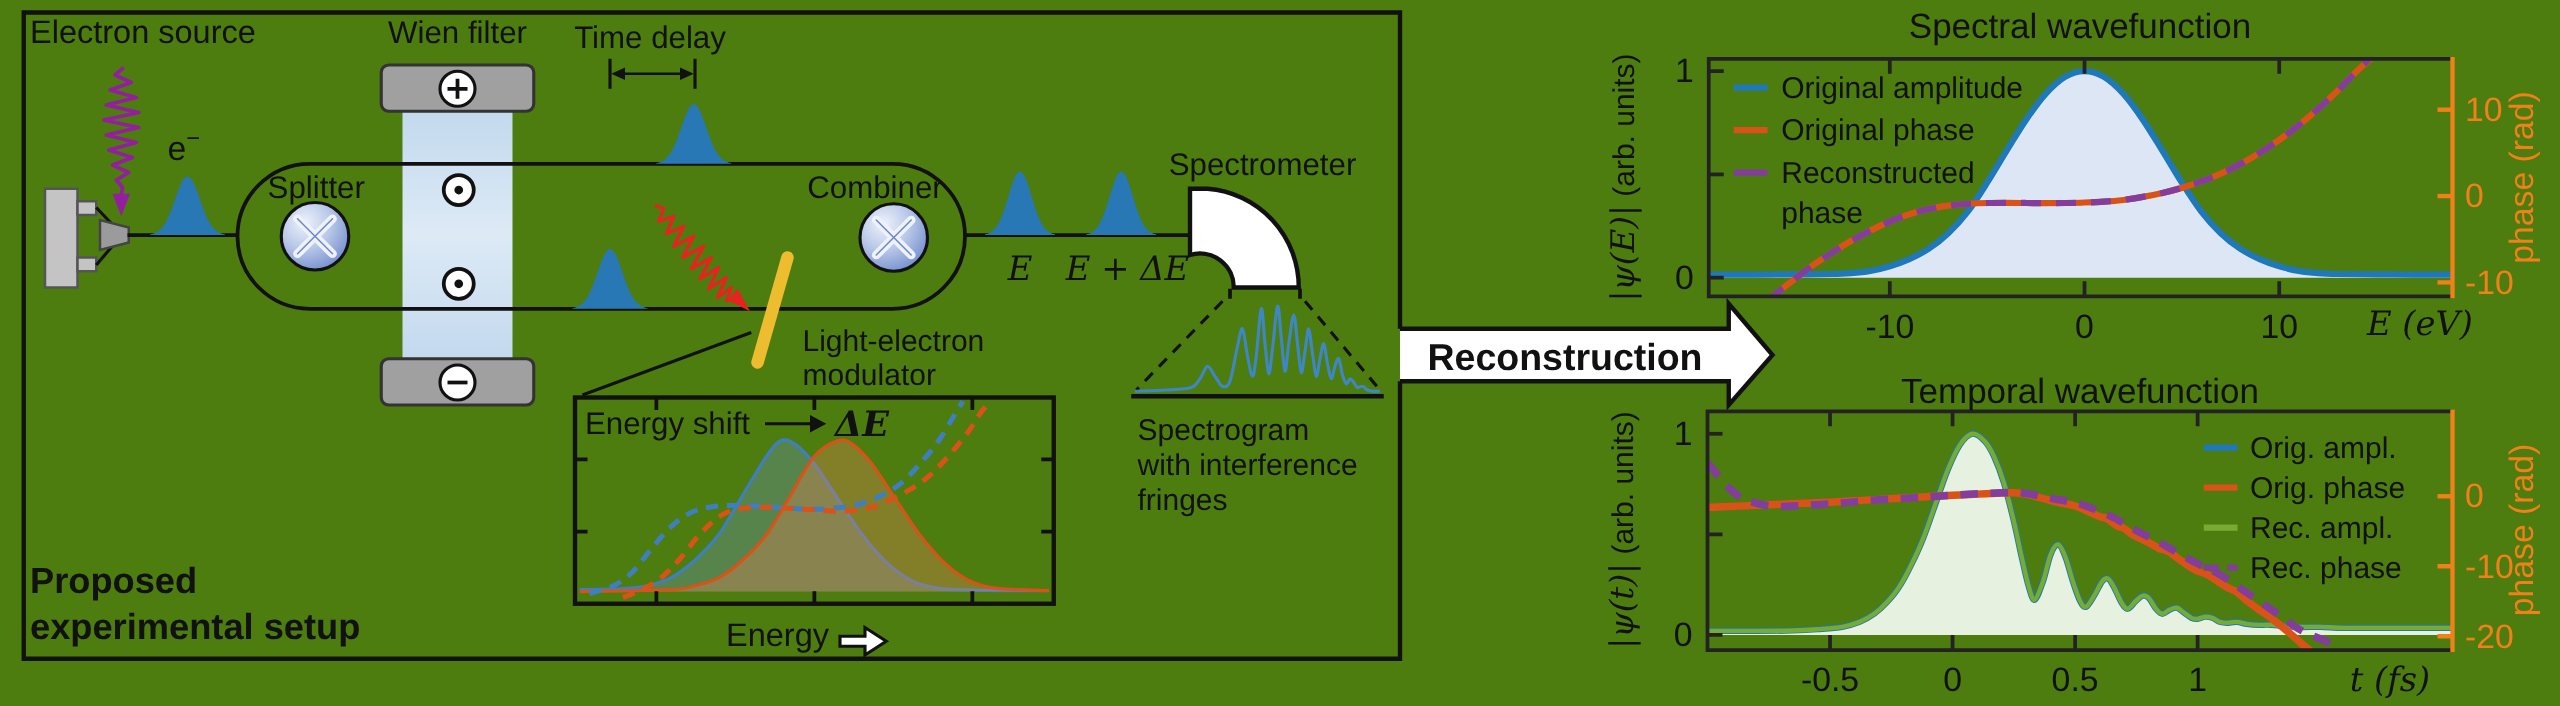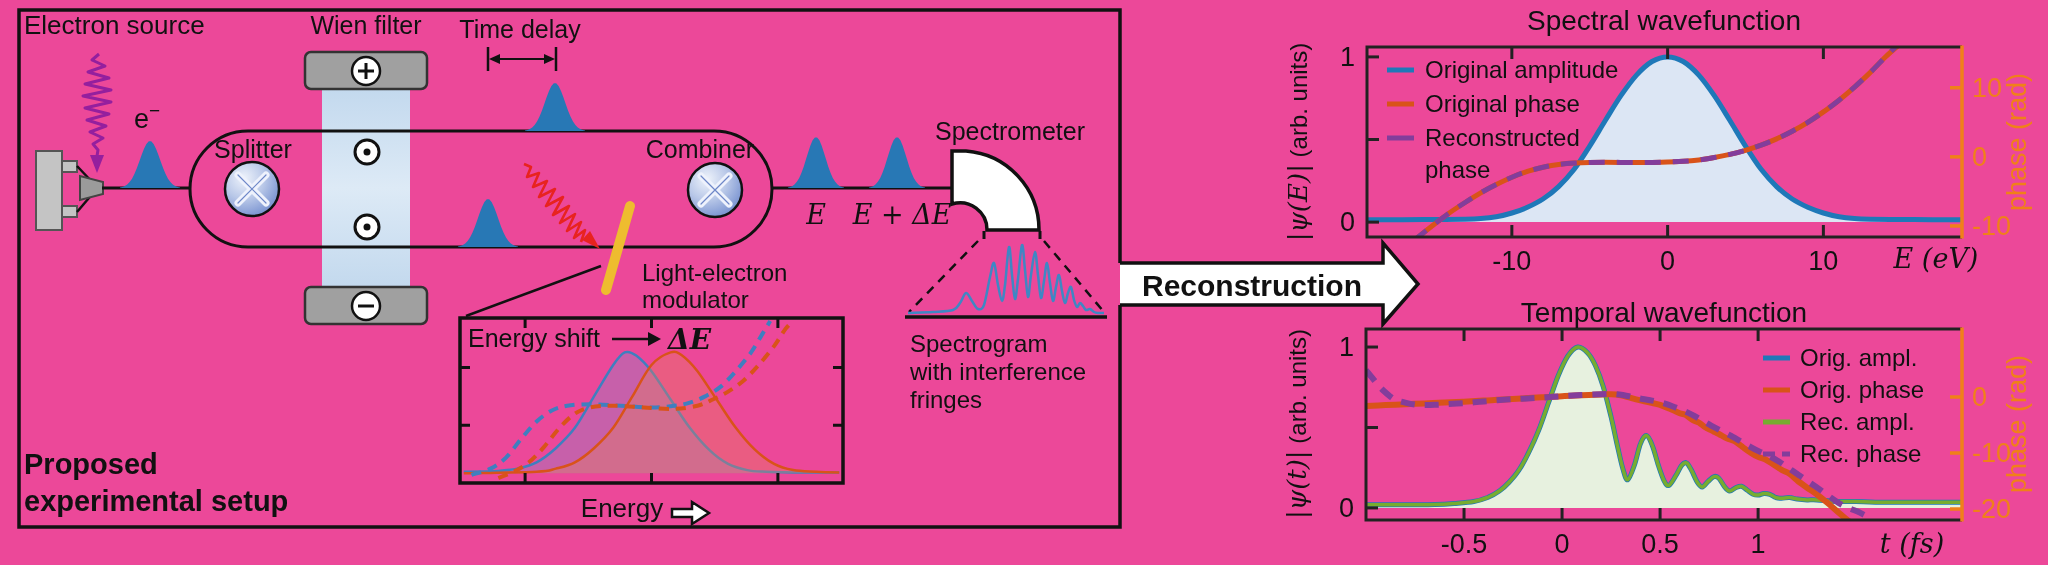--- a/index.html
+++ b/index.html
@@ -1,16 +1,16 @@
 <!DOCTYPE html>
 <html><head>
 <meta charset="utf-8">
 <style>
   html,body{margin:0;padding:0;background:#ffffff;}
-  .stage{position:relative;width:2048px;height:565px;background:#ec4899;overflow:hidden;}
+  .stage{position:relative;width:2048px;height:565px;background:#4d7c0f;overflow:hidden;}
   svg{display:block;}
   text{fill:#111;}
   .sans{font-family:"Liberation Sans","DejaVu Sans",sans-serif;}
   .bold{font-weight:bold;}
   .mathit{font-family:"DejaVu Serif","Liberation Serif",serif;font-style:italic;}
   .t24{font-size:24px;} .t25{font-size:25px;} .t26{font-size:26px;}
   .t27{font-size:27px;} .t28{font-size:28px;} .t29{font-size:29px;}
   .t30{font-size:30px;}
   .orange{fill:#f08019;}
 </style>

